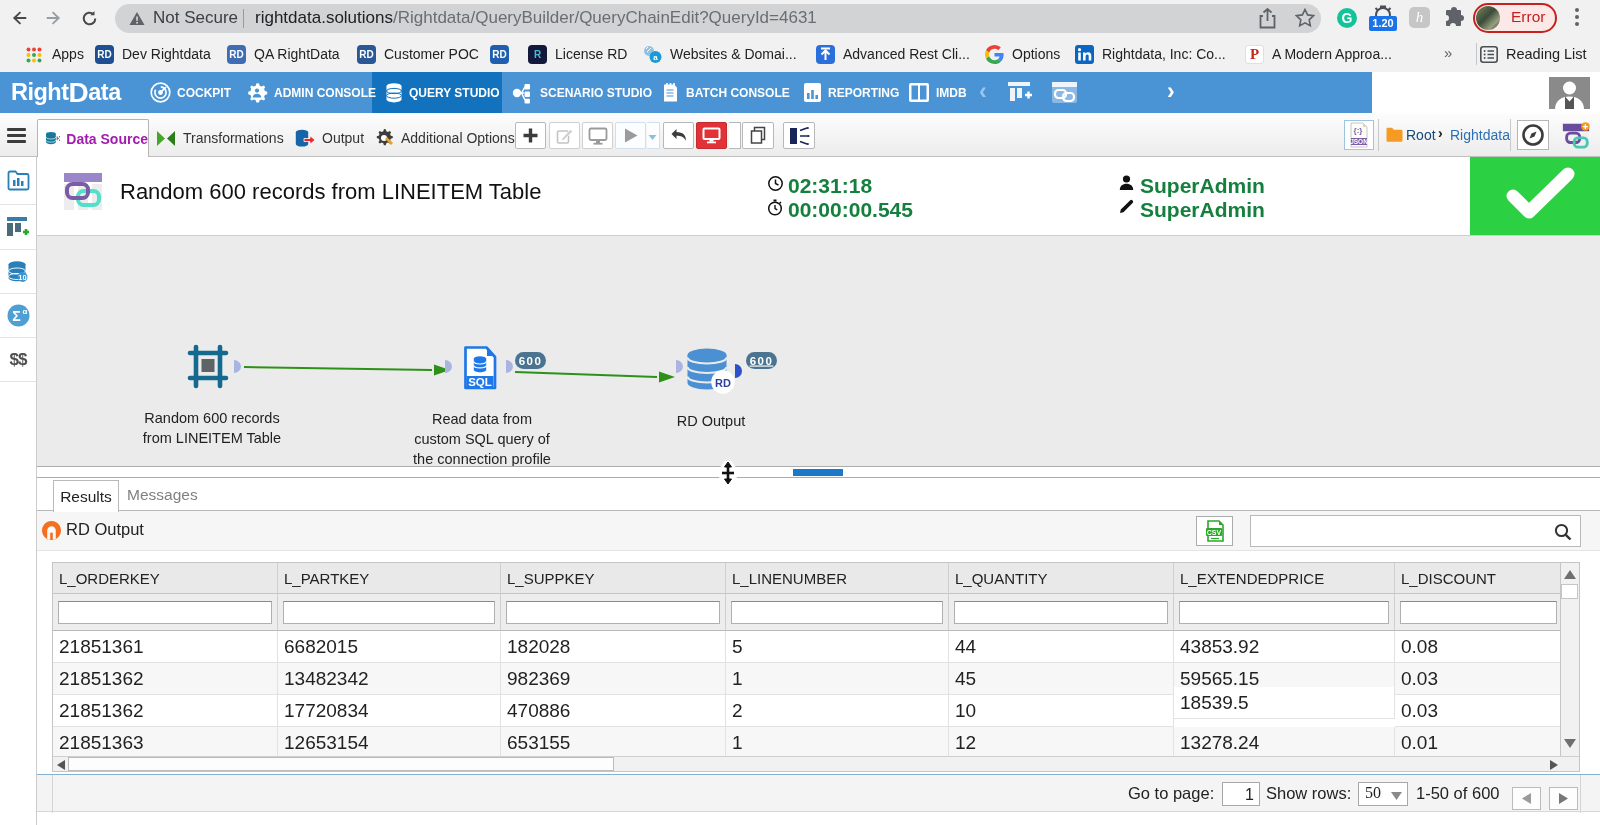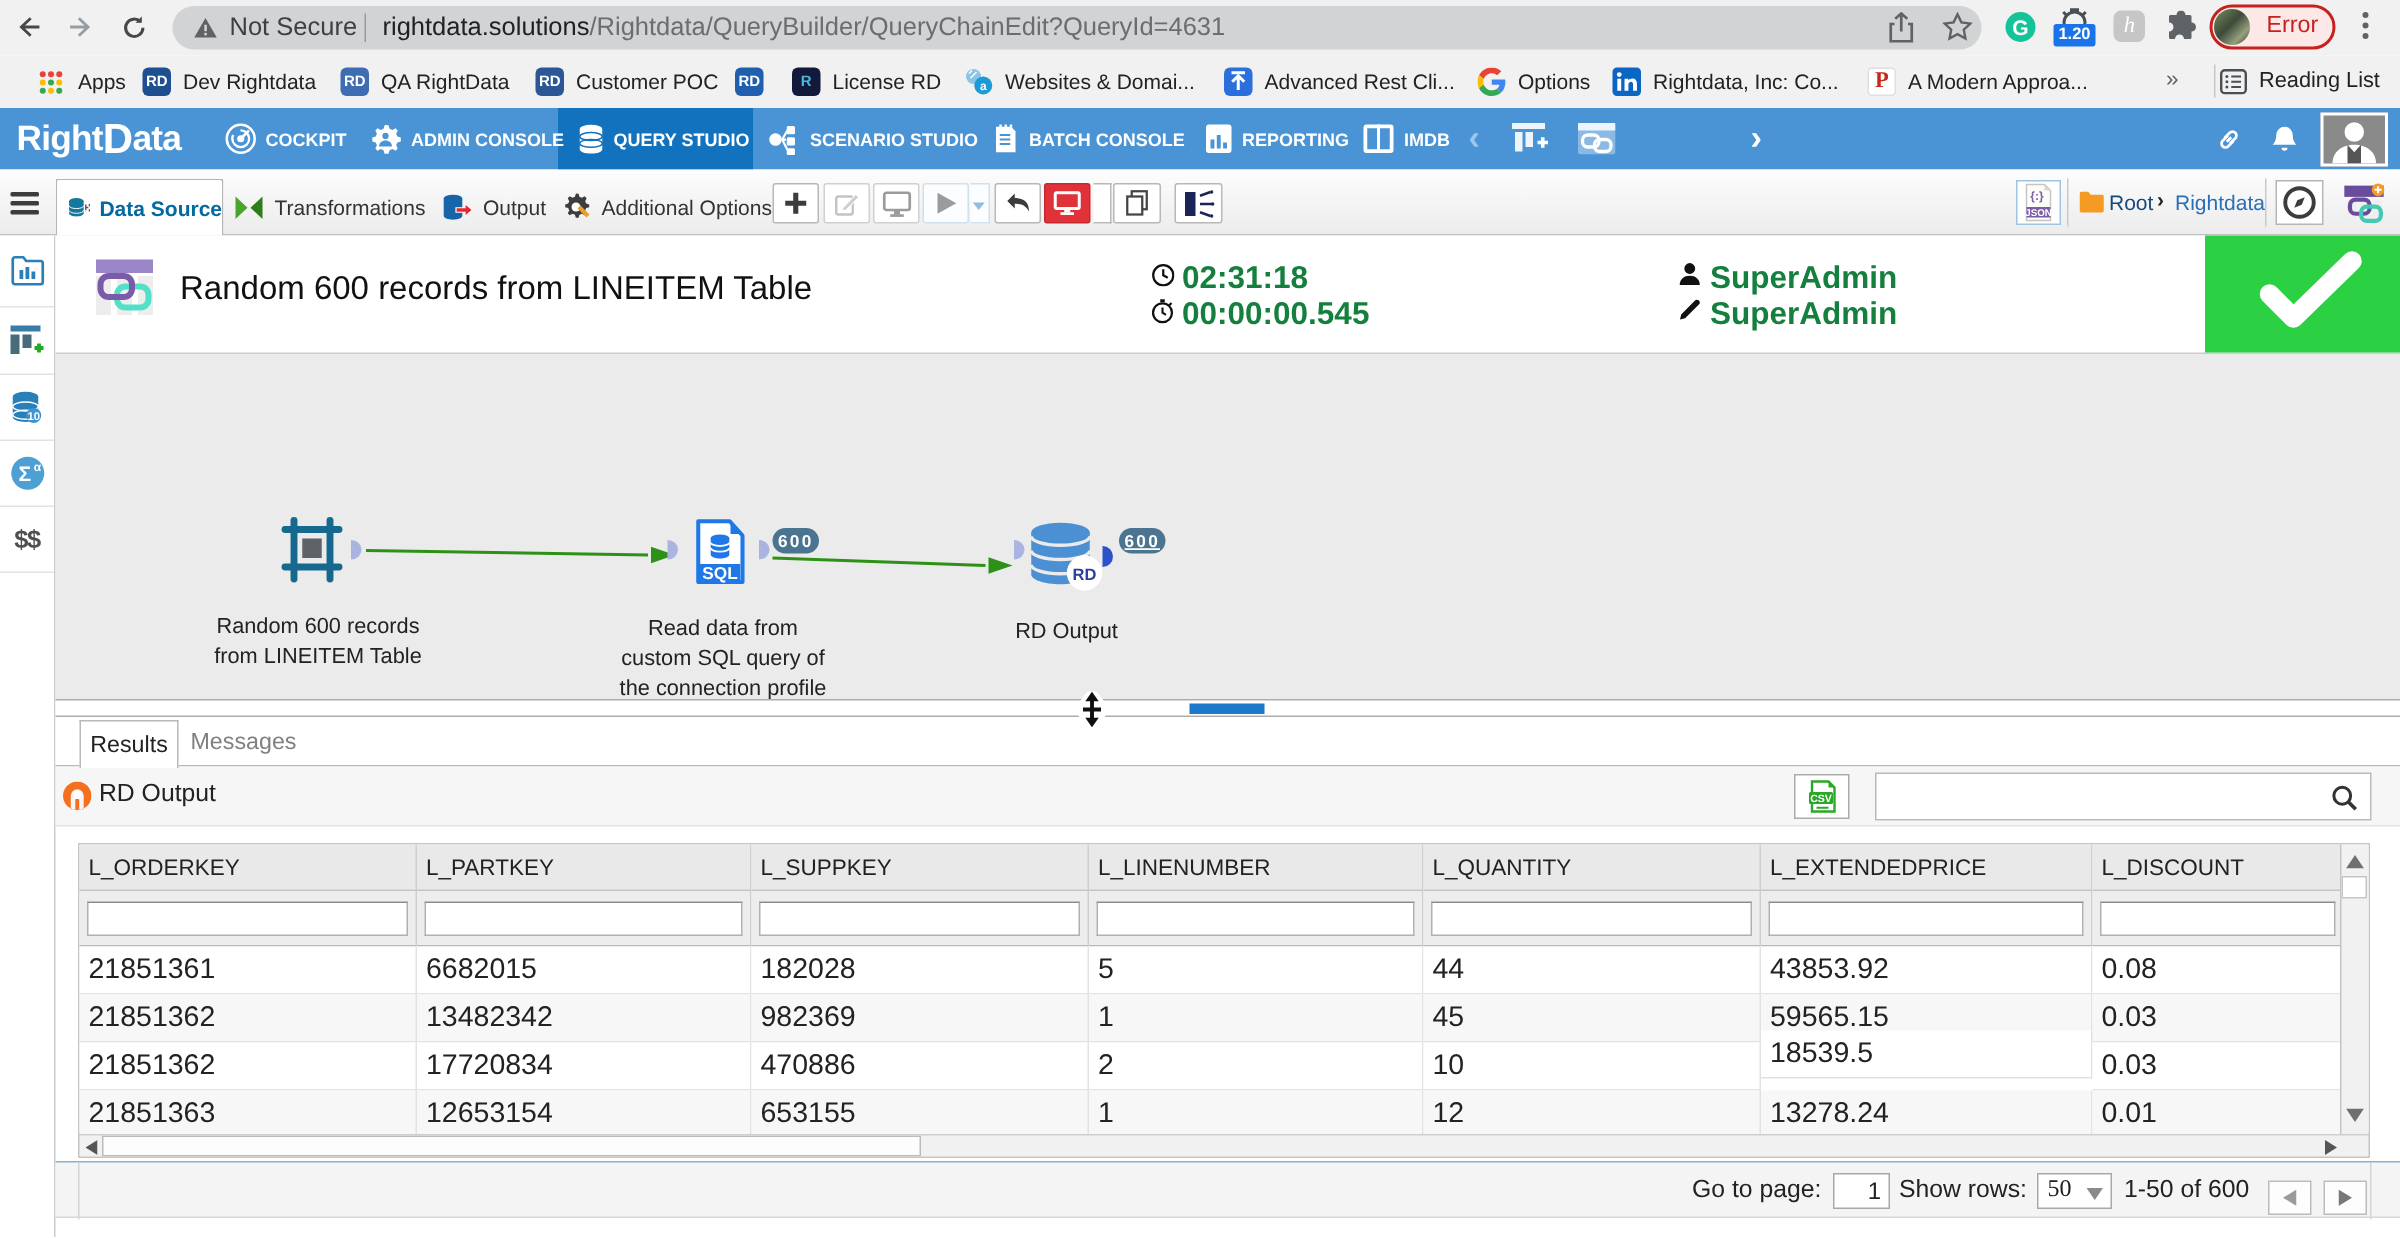--- a/index.html
+++ b/index.html
@@ -9,28 +9,28 @@
 .abs { position:absolute; }
 
 
 #chrome1 { left:0; top:0; width:1600px; height:37px; background:#f1f1f1; }
 #chrome2 { left:0; top:37px; width:1600px; height:35px; background:#f1f1f1; }
 #urlpill { left:115px; top:4px; width:1206px; height:29px; background:#d1d3d4; border-radius:15px; color:#333; font-size:16px; }
 .bmitem { display:inline-flex; align-items:center; gap:8px; font-size:14px; color:#222; white-space:nowrap; }
 .rdicon { width:19px; height:19px; border-radius:4px; background:#1d4f91; color:#fff; font-weight:bold; font-size:10px; display:inline-flex; align-items:center; justify-content:center; }
 
 
-#appbar { left:0; top:72px; width:1600px; height:41px; background:#4a94d6; }
+#appbar { left:0; top:72px; width:1372px; height:41px; background:#4a94d6; }
 .nav { position:absolute; top:0; height:41px; display:flex; align-items:center; gap:6px; color:#fff; font-weight:bold; font-size:12px; letter-spacing:0px; white-space:nowrap; }
 #logo { left:11px; top:72px; height:41px; color:#fff; display:flex; align-items:center; font-size:23.5px; font-weight:bold; }
 
 
 #toolbar { left:0; top:113px; width:1600px; height:44px; background:linear-gradient(#fdfdfd,#ececec); border-bottom:1px solid #c0c0c0; }
 .ttab { position:absolute; top:6px; height:38px; display:flex; align-items:center; gap:7px; font-size:14px; color:#333; white-space:nowrap; }
-.ttab.active { background:#fff; border:1px solid #b5b5b5; border-bottom:none; border-radius:2px 2px 0 0; color:#0369a1; font-weight:bold; }
+.ttab.active { background:#fff; border:1px solid #b5b5b5; border-bottom:none; border-radius:2px 2px 0 0; color:#a21caf; font-weight:bold; }
 .tbtn { position:absolute; top:9px; width:31px; height:27px; background:#fff; border:1px solid #b8b8b8; border-radius:2px; display:flex; align-items:center; justify-content:center; }
 
 
 #sidebar { left:0; top:157px; width:37px; height:668px; background:#fff; border-right:1px solid #ccc; }
 .sideitem { position:absolute; left:0; width:36px; border-bottom:1px solid #e3e3e3; display:flex; align-items:center; justify-content:center; }
 
 
 #titleband { left:37px; top:157px; width:1563px; height:79px; background:#fff; border-bottom:1px solid #ccc; }
 #greenbox { left:1470px; top:157px; width:130px; height:78px; background:#2bd043; }
 .boldtxt { font-weight:bold; font-size:21px; color:#15803d; }

